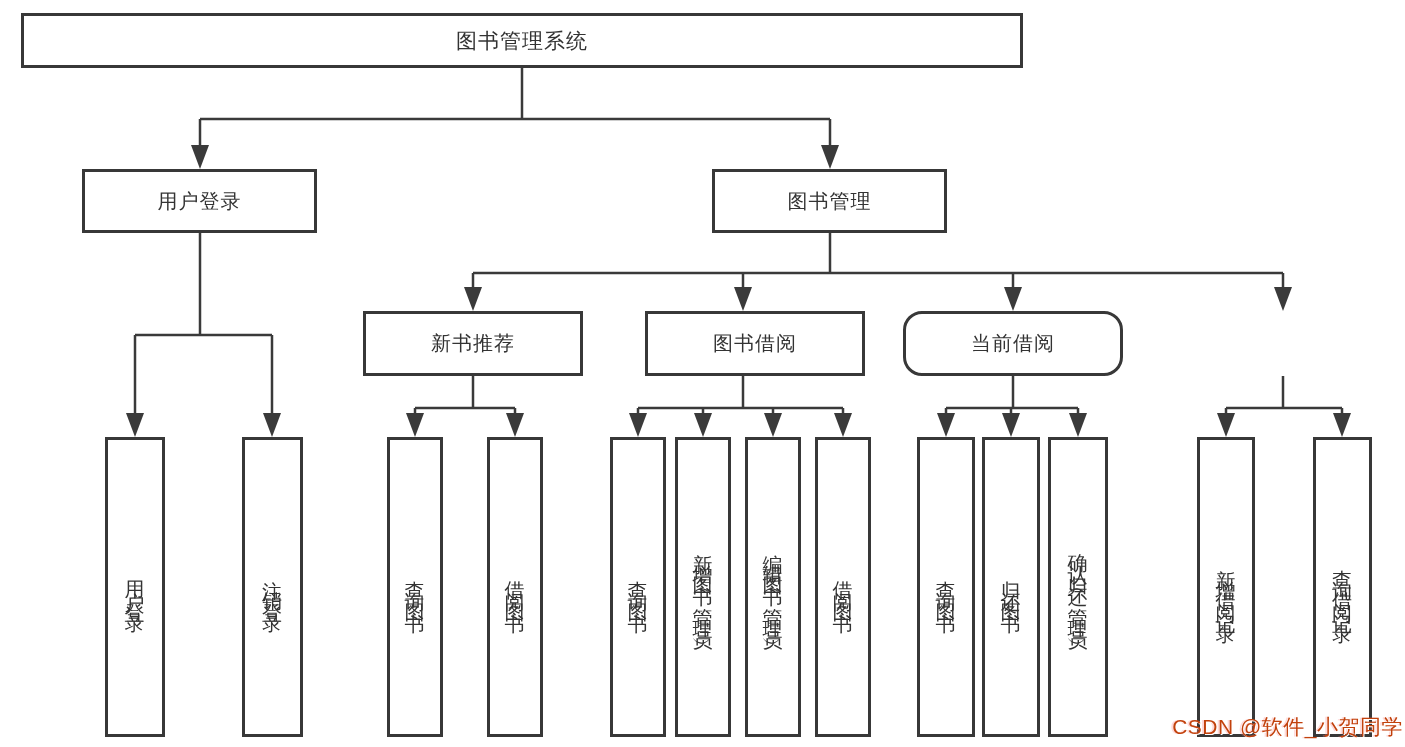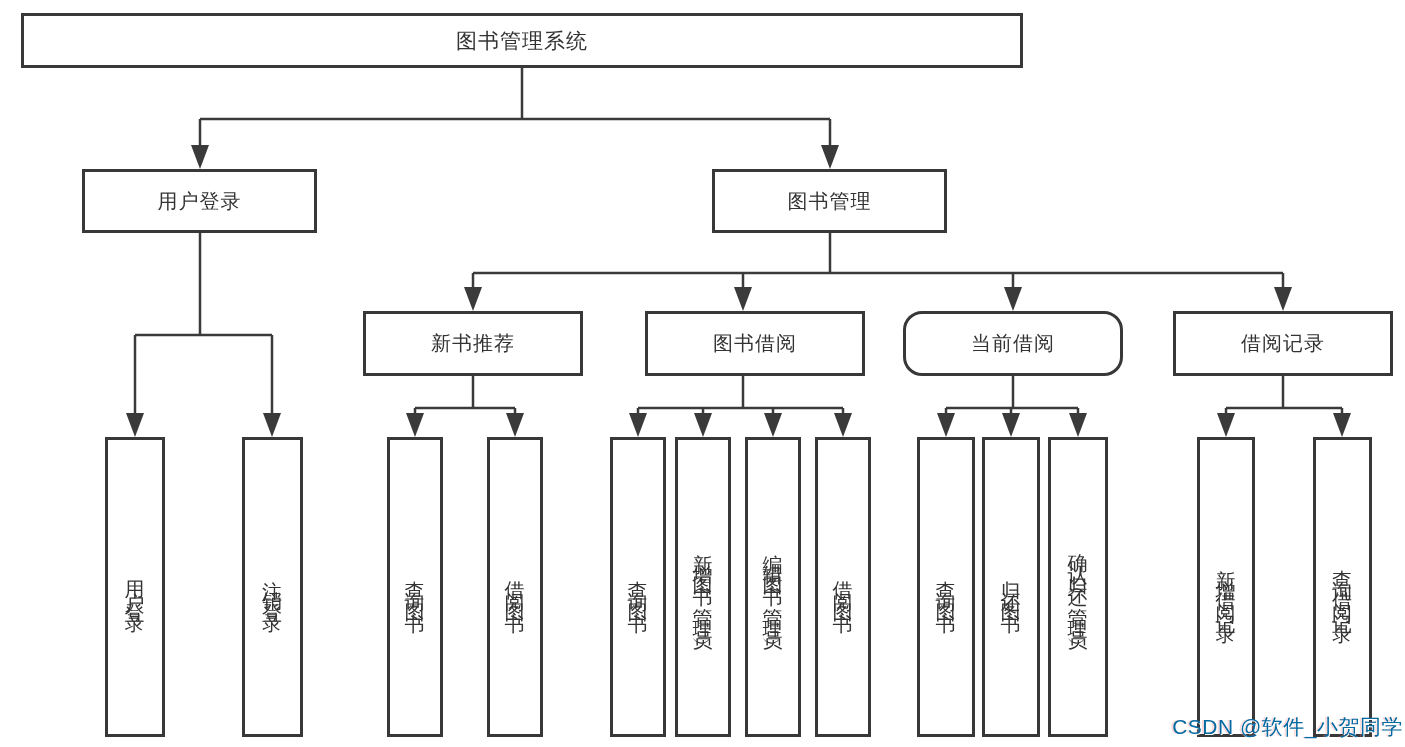--- a/index.html
+++ b/index.html
@@ -51,21 +51,21 @@
     letter-spacing:11px;
     line-height:1.2;
     color:#333333;
     white-space:nowrap;
   }
   .watermark{
     position:absolute;
     right:2px;
     bottom:6px;
     font-size:21px;
-    color:#0369a1;
+    color:#c2410c;
     letter-spacing:0.5px;
     text-shadow:1px 1px 0 #ffffff, -2px 0 0 rgba(255,130,130,0.30);
     white-space:nowrap;
   }
 </style>
 </head>
 <body>
 
 <div id="canvas">
 
@@ -125,21 +125,20 @@
     </svg>
 
   <div class="hbox root" style="left:21px;top:13px;width:1002px;height:55px;">图书管理系统</div>
 
   <div class="hbox" style="left:82px;top:169px;width:235px;height:64px;">用户登录</div>
   <div class="hbox" style="left:363px;top:311px;width:220px;height:65px;">新书推荐</div>
 
   <div class="hbox" style="left:712px;top:169px;width:235px;height:64px;">图书管理</div>
   <div class="hbox" style="left:633px;top:311px;width:220px;height:65px;margin-left:12px;">图书借阅</div>
   <div class="hbox" style="left:903px;top:311px;width:220px;height:65px;border-radius:19px;">当前借阅</div>
-  <div class="hbox" style="left:1173px;top:311px;width:220px;height:65px;">借阅记录</div>
 
   <div class="vbox" style="left:105px;top:437px;width:60px;height:300px;">
     <span class="vtext">用户登录</span>
   </div>
   <div class="vbox" style="left:242px;top:437px;width:61px;height:300px;">
     <span class="vtext">注销登录</span>
   </div>
 
   <div class="vbox" style="left:387px;top:437px;width:56px;height:300px;">
     <span class="vtext">查询图书</span>

